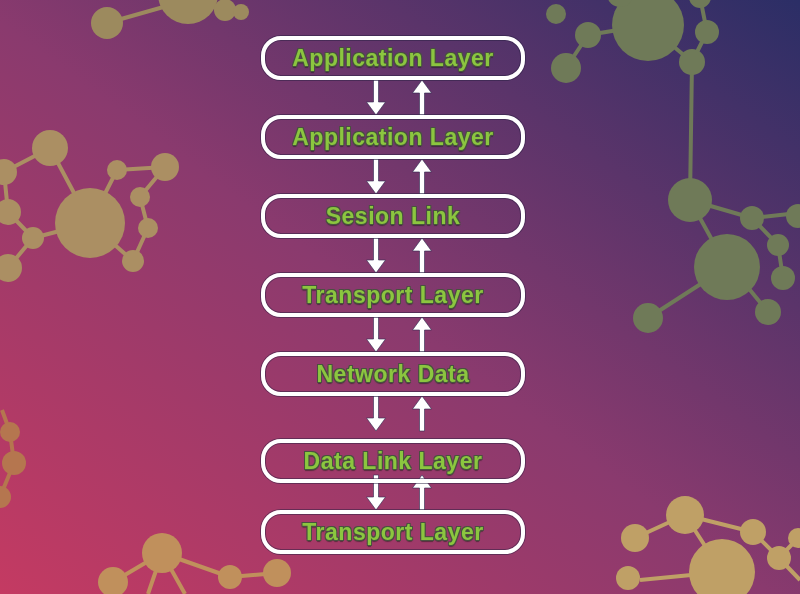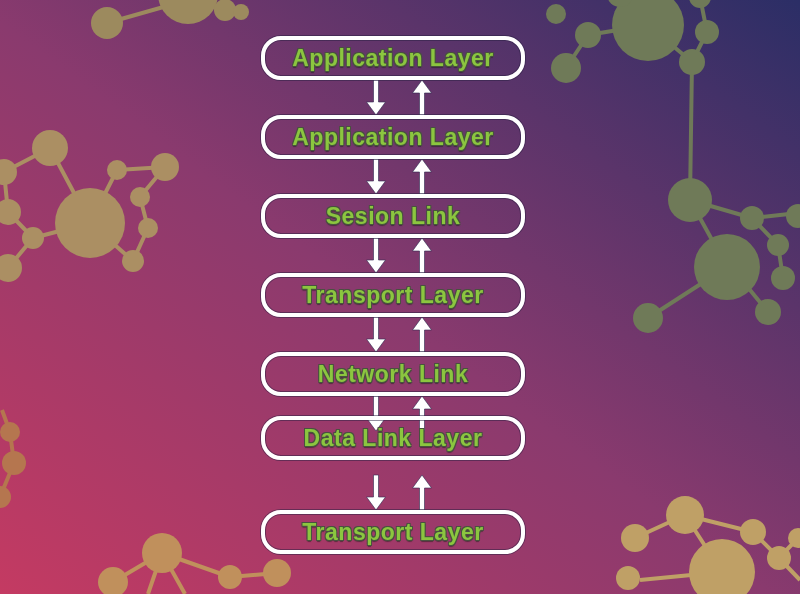--- a/index.html
+++ b/index.html
@@ -125,22 +125,22 @@
   <div class="layer-box" style="top:115px">
     <span class="layer-label">Application Layer</span>
   </div>
   <div class="layer-box" style="top:194px">
     <span class="layer-label">Sesion Link</span>
   </div>
   <div class="layer-box" style="top:273px">
     <span class="layer-label">Transport Layer</span>
   </div>
   <div class="layer-box" style="top:352px">
-    <span class="layer-label">Network Link</span>
+    <span class="layer-label">Network Data</span>
   </div>
-  <div class="layer-box" style="top:416px">
+  <div class="layer-box" style="top:439px">
     <span class="layer-label">Data Link Layer</span>
   </div>
   <div class="layer-box" style="top:510px">
     <span class="layer-label">Transport Layer</span>
   </div>
 
 </div>
 
 </body></html>

